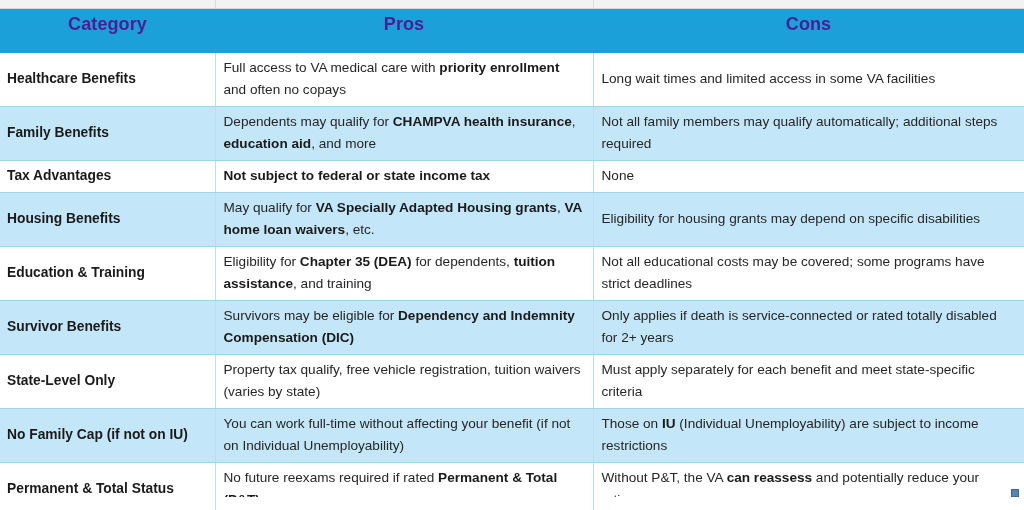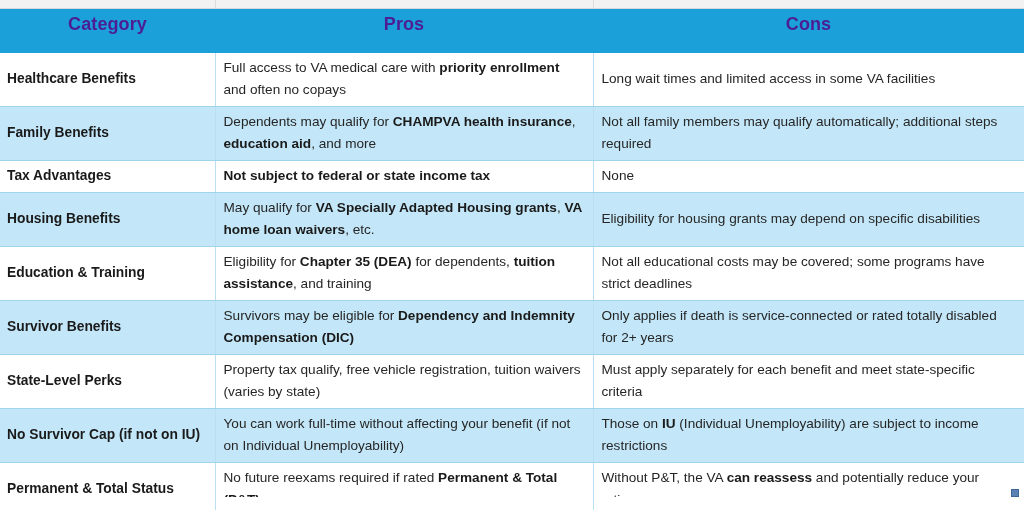--- a/index.html
+++ b/index.html
@@ -166,26 +166,26 @@
           <td class="cat">Education &amp; Training</td>
           <td class="body-cell">Eligibility for <b>Chapter 35 (DEA)</b> for dependents, <b>tuition assistance</b>, and training</td>
           <td class="body-cell">Not all educational costs may be covered; some programs have strict deadlines</td>
         </tr>
         <tr class="alt">
           <td class="cat">Survivor Benefits</td>
           <td class="body-cell">Survivors may be eligible for <b>Dependency and Indemnity Compensation (DIC)</b></td>
           <td class="body-cell">Only applies if death is service-connected or rated totally disabled for 2+ years</td>
         </tr>
         <tr class="plain">
-          <td class="cat">State-Level Perks</td>
+          <td class="cat">State-Level Only</td>
           <td class="body-cell">Property tax qualify, free vehicle registration, tuition waivers (varies by state)</td>
           <td class="body-cell">Must apply separately for each benefit and meet state-specific criteria</td>
         </tr>
         <tr class="alt">
-          <td class="cat">No Survivor Cap (if not on IU)</td>
+          <td class="cat">No Family Cap (if not on IU)</td>
           <td class="body-cell">You can work full-time without affecting your benefit (if not on Individual Unemployability)</td>
           <td class="body-cell">Those on <b>IU</b> (Individual Unemployability) are subject to income restrictions</td>
         </tr>
         <tr class="plain">
           <td class="cat">Permanent &amp; Total Status</td>
           <td class="body-cell">No future reexams required if rated <b>Permanent &amp; Total (P&amp;T)</b></td>
           <td class="body-cell">Without P&amp;T, the VA <b>can reassess</b> and potentially reduce your rating</td>
         </tr>
       </tbody>
   </table>

